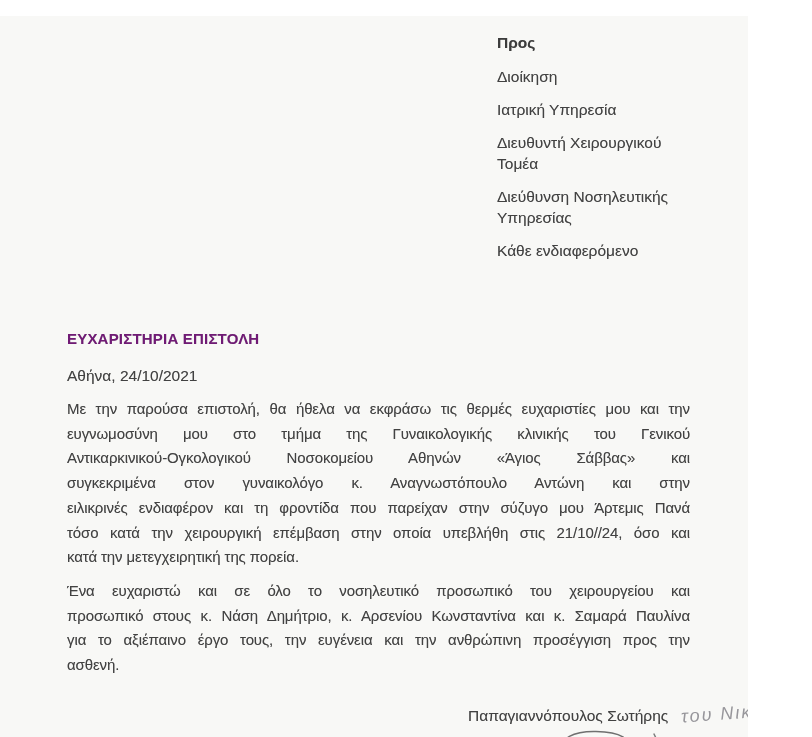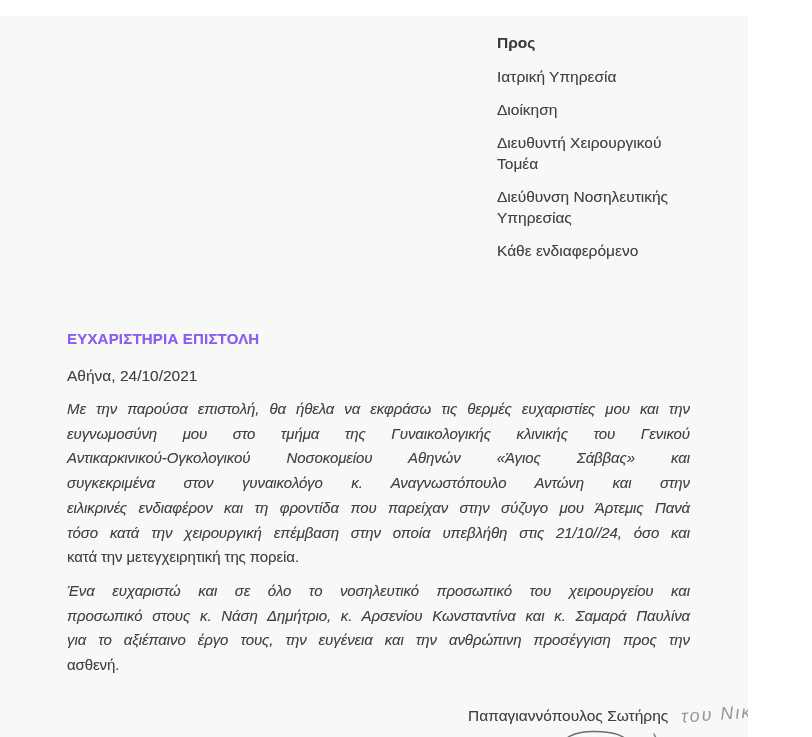--- a/index.html
+++ b/index.html
@@ -32,21 +32,21 @@
   .recipients .item { margin-bottom: 12px; }
 
   
   .letter-title {
     position: absolute;
     left: 67px;
     top: 314px;
     font-size: 15px;
     font-weight: bold;
     letter-spacing: 0.2px;
-    color: #8b5cf6;
+    color: #701a75;
   }
   .dateline {
     position: absolute;
     left: 67px;
     top: 351px;
     width: 616px;
     text-align: left;
     font-size: 15.5px;
   }
 
@@ -55,21 +55,21 @@
     position: absolute;
     left: 67px;
     top: 381px;
     width: 623px;
     font-size: 15px;
     letter-spacing: -0.1px;
     line-height: 24.7px;
   }
   .para { margin: 0 0 9px 0; }
   .ln { text-align: justify; }
-  .ln.just { text-align-last: justify; font-style: italic; }
+  .ln.just { text-align-last: justify; }
 
   
   .signature-name {
     position: absolute;
     left: 468px;
     top: 691px;
     font-size: 15.5px;
     text-align: right;
   }
   .handwritten-note {
@@ -90,22 +90,22 @@
     top: 711px;
   }
 </style>
 </head>
 <body>
 
 <div class="page">
 
   <div class="recipients">
     <div class="heading">Προς</div>
+    <div class="item">Διοίκηση</div>
     <div class="item">Ιατρική Υπηρεσία</div>
-    <div class="item">Διοίκηση</div>
     <div class="item">Διευθυντή Χειρουργικού Τομέα</div>
     <div class="item">Διεύθυνση Νοσηλευτικής Υπηρεσίας</div>
     <div class="item">Κάθε ενδιαφερόμενο</div>
   </div>
 
   <div class="letter-title">ΕΥΧΑΡΙΣΤΗΡΙΑ ΕΠΙΣΤΟΛΗ</div>
   <div class="dateline">Αθήνα, 24/10/2021</div>
 
   <div class="body">
     <div class="para">

